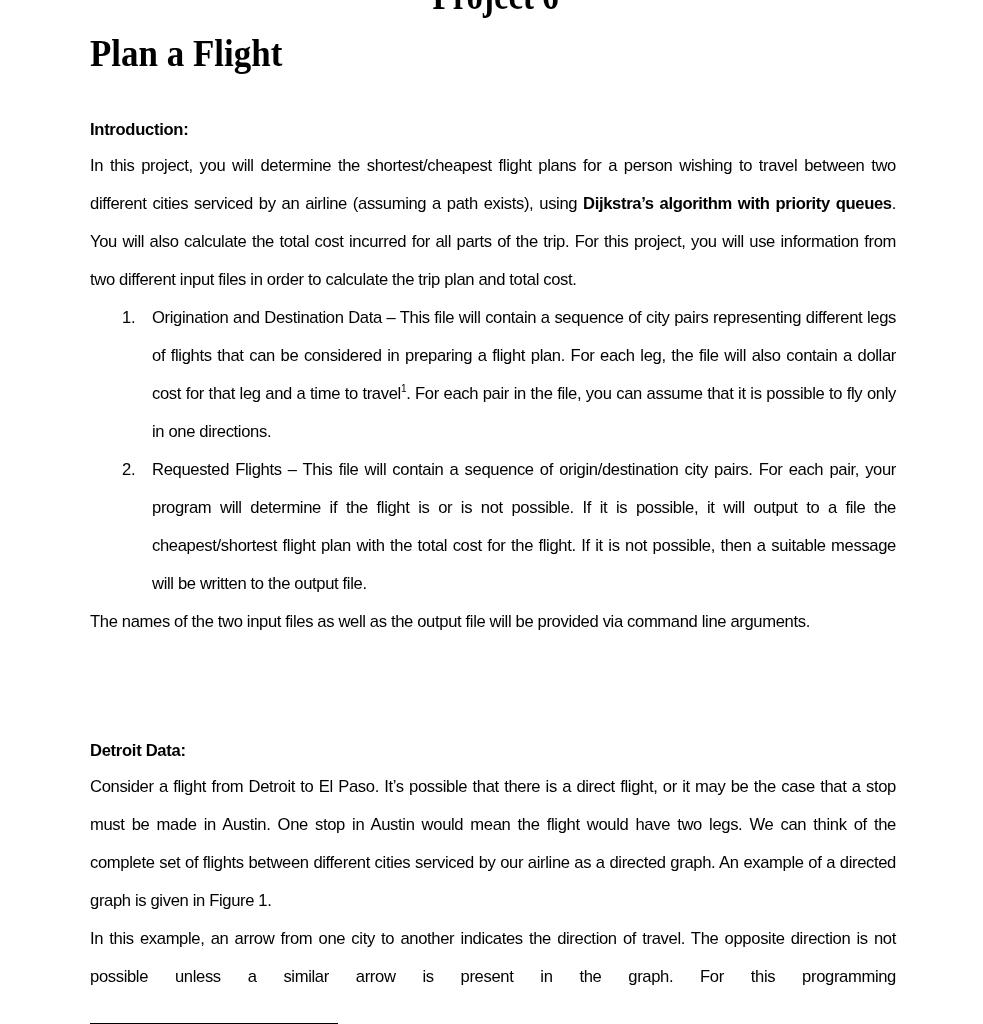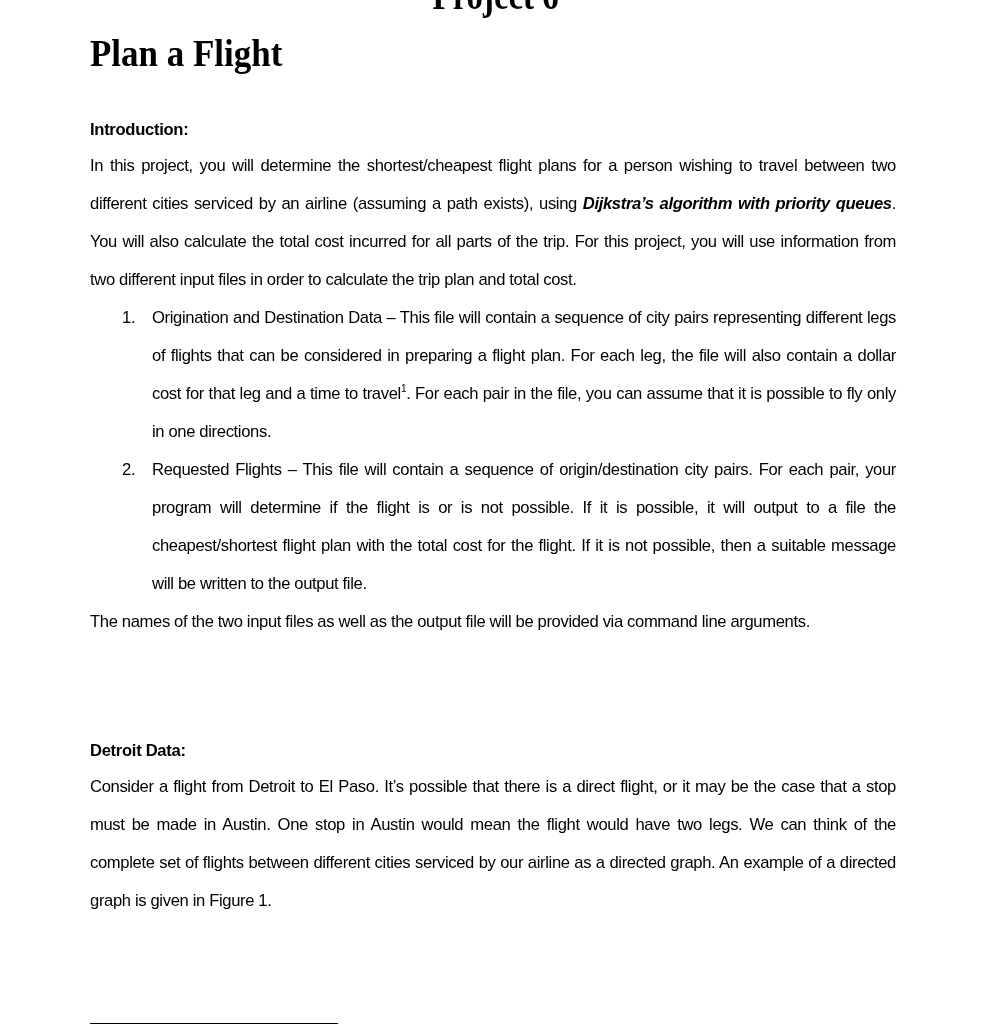--- a/index.html
+++ b/index.html
@@ -66,21 +66,21 @@
       font-weight: bold;
       font-size: 16.6px;
       line-height: 24px;
       letter-spacing: -0.3px;
     }
     .para {
       margin: 0;
       text-align: justify;
     }
     .bold { font-weight: normal; }
-    .bold-italic { font-weight: bold; font-style: italic; }
+    .bold-italic { font-weight: bold; }
     .list {
       list-style: none;
       margin: 0;
       padding: 0;
     }
     .list-item {
       position: relative;
       padding-left: 62px;
       text-align: justify;
     }
@@ -126,17 +126,18 @@
       </li>
     </ol>
 
     <p class="para">The names of the two input files as well as the output file will be provided via command line arguments.</p>
   </div>
 
   <h3 class="section-heading" style="top:735px;">Detroit Data:</h3>
 
   <div class="body-text" style="top:764px;">
     <p class="para">Consider a flight from Detroit to El Paso. It’s possible that there is a direct flight, or it may be the case that a stop must be made in Austin. One stop in Austin would mean the flight would have two legs. We can think of the complete set of flights between different cities serviced by our airline as a directed graph. An example of a directed graph is given in Figure 1.</p>
+    <p class="para" style="text-align-last: justify;">In this example, an arrow from one city to another indicates the direction of travel. The opposite direction is not possible unless a similar arrow is present in the graph. For this programming</p>
   </div>
 
   <div class="footnote-rule"></div>
 
 </div>
 
 </body></html>

